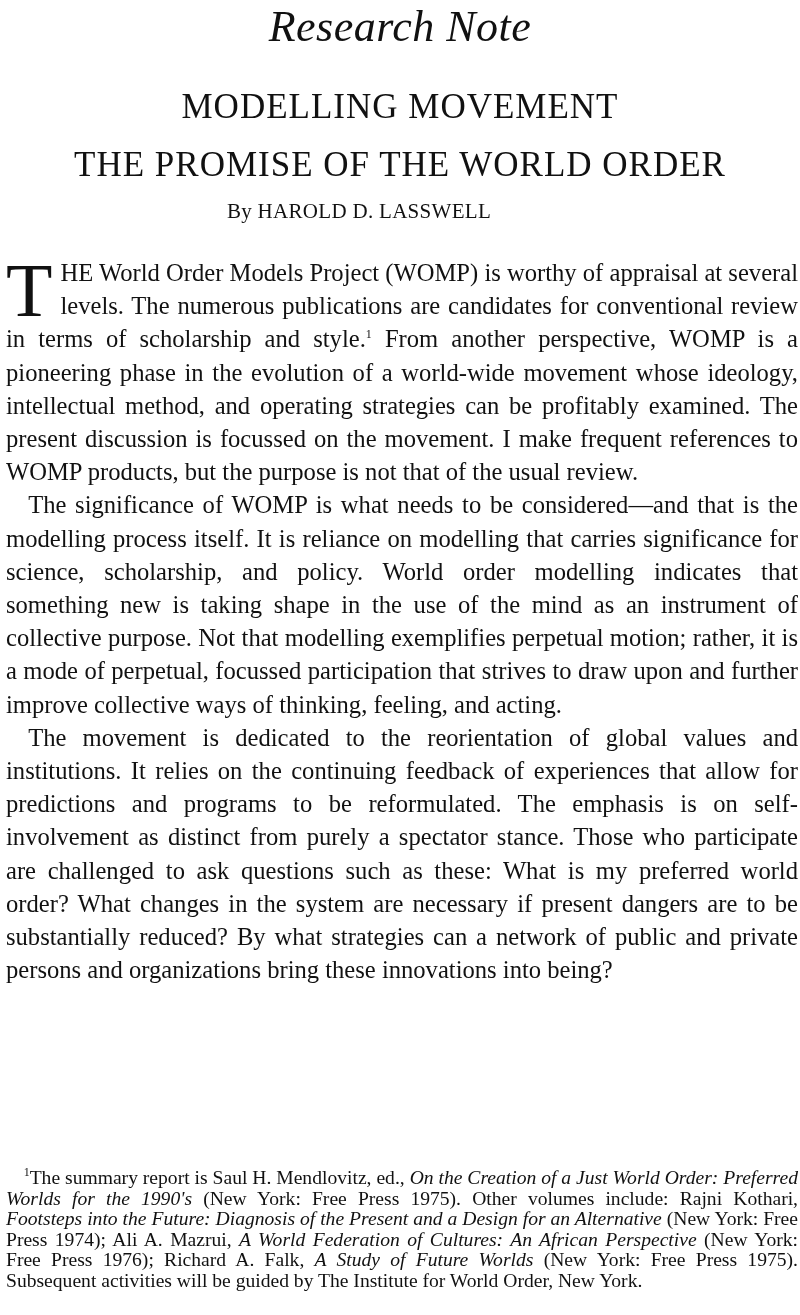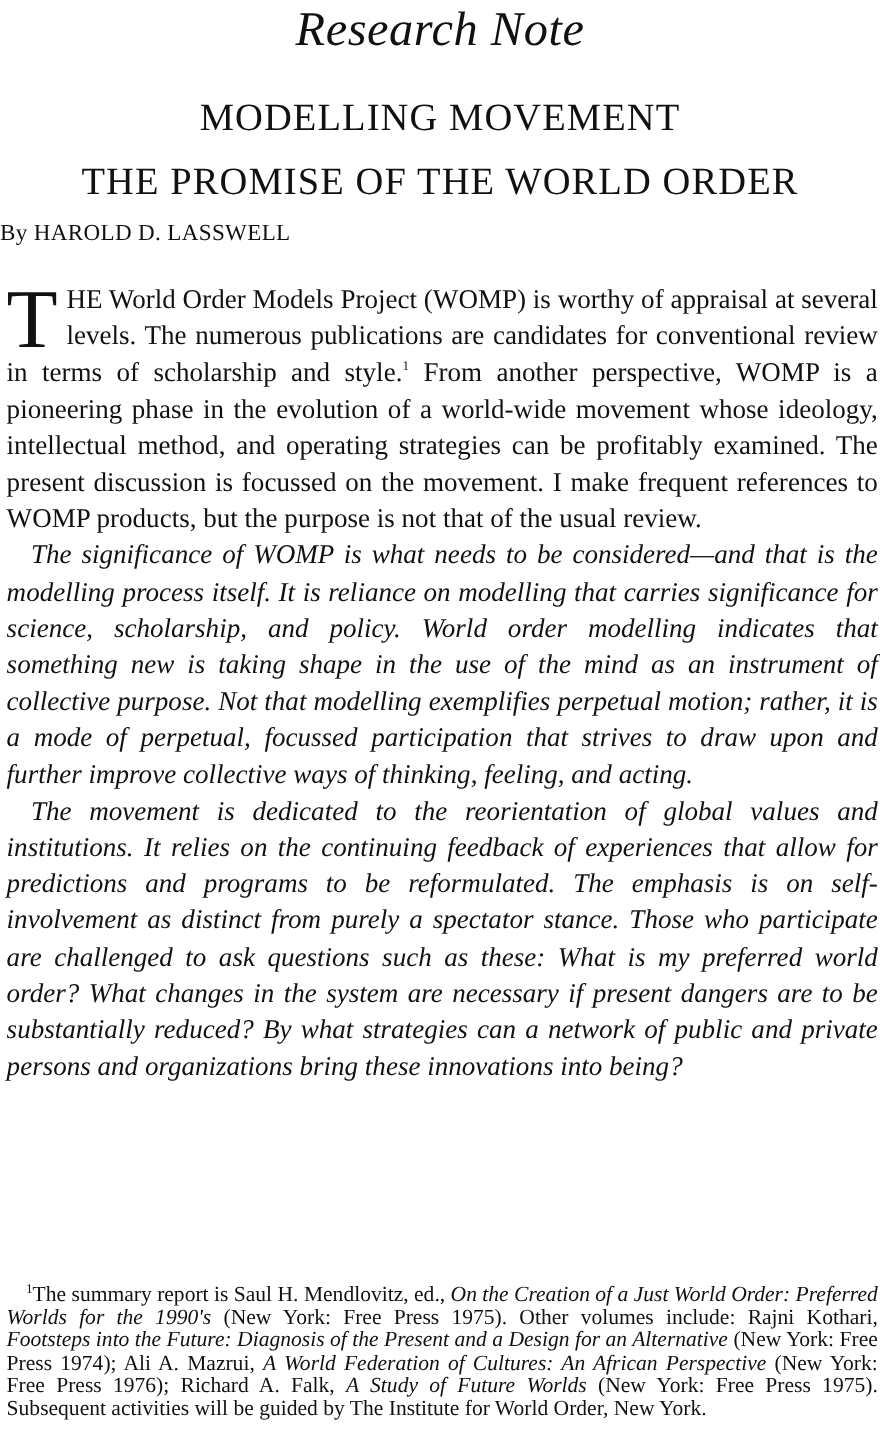--- a/index.html
+++ b/index.html
@@ -1,23 +1,23 @@
 <!DOCTYPE html>
 <html><head>
 <meta charset="utf-8">
 <style>
   html, body { margin: 0; padding: 0; background: #ffffff; }
   body { width: 800px; height: 1315px; overflow: hidden; position: relative; color: #111; font-family: "Liberation Serif", "DejaVu Serif", serif; }
   .page { position: absolute; left: 0; top: 0; width: 800px; height: 1315px; }
   .kicker { position: absolute; top: 2px; left: 0; width: 800px; text-align: center; font-style: italic; font-size: 44px; letter-spacing: 0.5px; line-height: 50px; }
   .title { position: absolute; top: 78px; left: 0; width: 800px; text-align: center; font-size: 35px; line-height: 58px; letter-spacing: 1px; }
-  .byline { position: absolute; top: 196px; left: 0; width: 718px; font-size: 21px; line-height: 30px; letter-spacing: 0.3px; }
+  .byline { position: absolute; top: 196px; left: 0; width: 718px; text-align: center; font-size: 21px; line-height: 30px; letter-spacing: 0.3px; }
   .body { position: absolute; top: 256px; left: 6px; width: 792px; font-size: 24.6px; line-height: 33.2px; text-align: justify; }
   .body p { margin: 0; text-indent: 0; }
-  .body p.indent { text-indent: 0.9em; font-style: italic; }
+  .body p.indent { text-indent: 0.9em; }
   .dropcap { float: left; font-size: 76px; line-height: 60px; margin: 2px 8px 0 0; padding-top: 2px; }
   .footnotes { position: absolute; top: 1168px; left: 6px; width: 792px; font-size: 19.6px; line-height: 20.6px; text-align: justify; }
   .footnotes p { margin: 0; text-indent: 0.9em; }
   .fn-mark { font-size: 12px; vertical-align: super; line-height: 0; }
   .it { font-style: italic; }
 </style>
 </head>
 <body>
 
 <div class="page">

